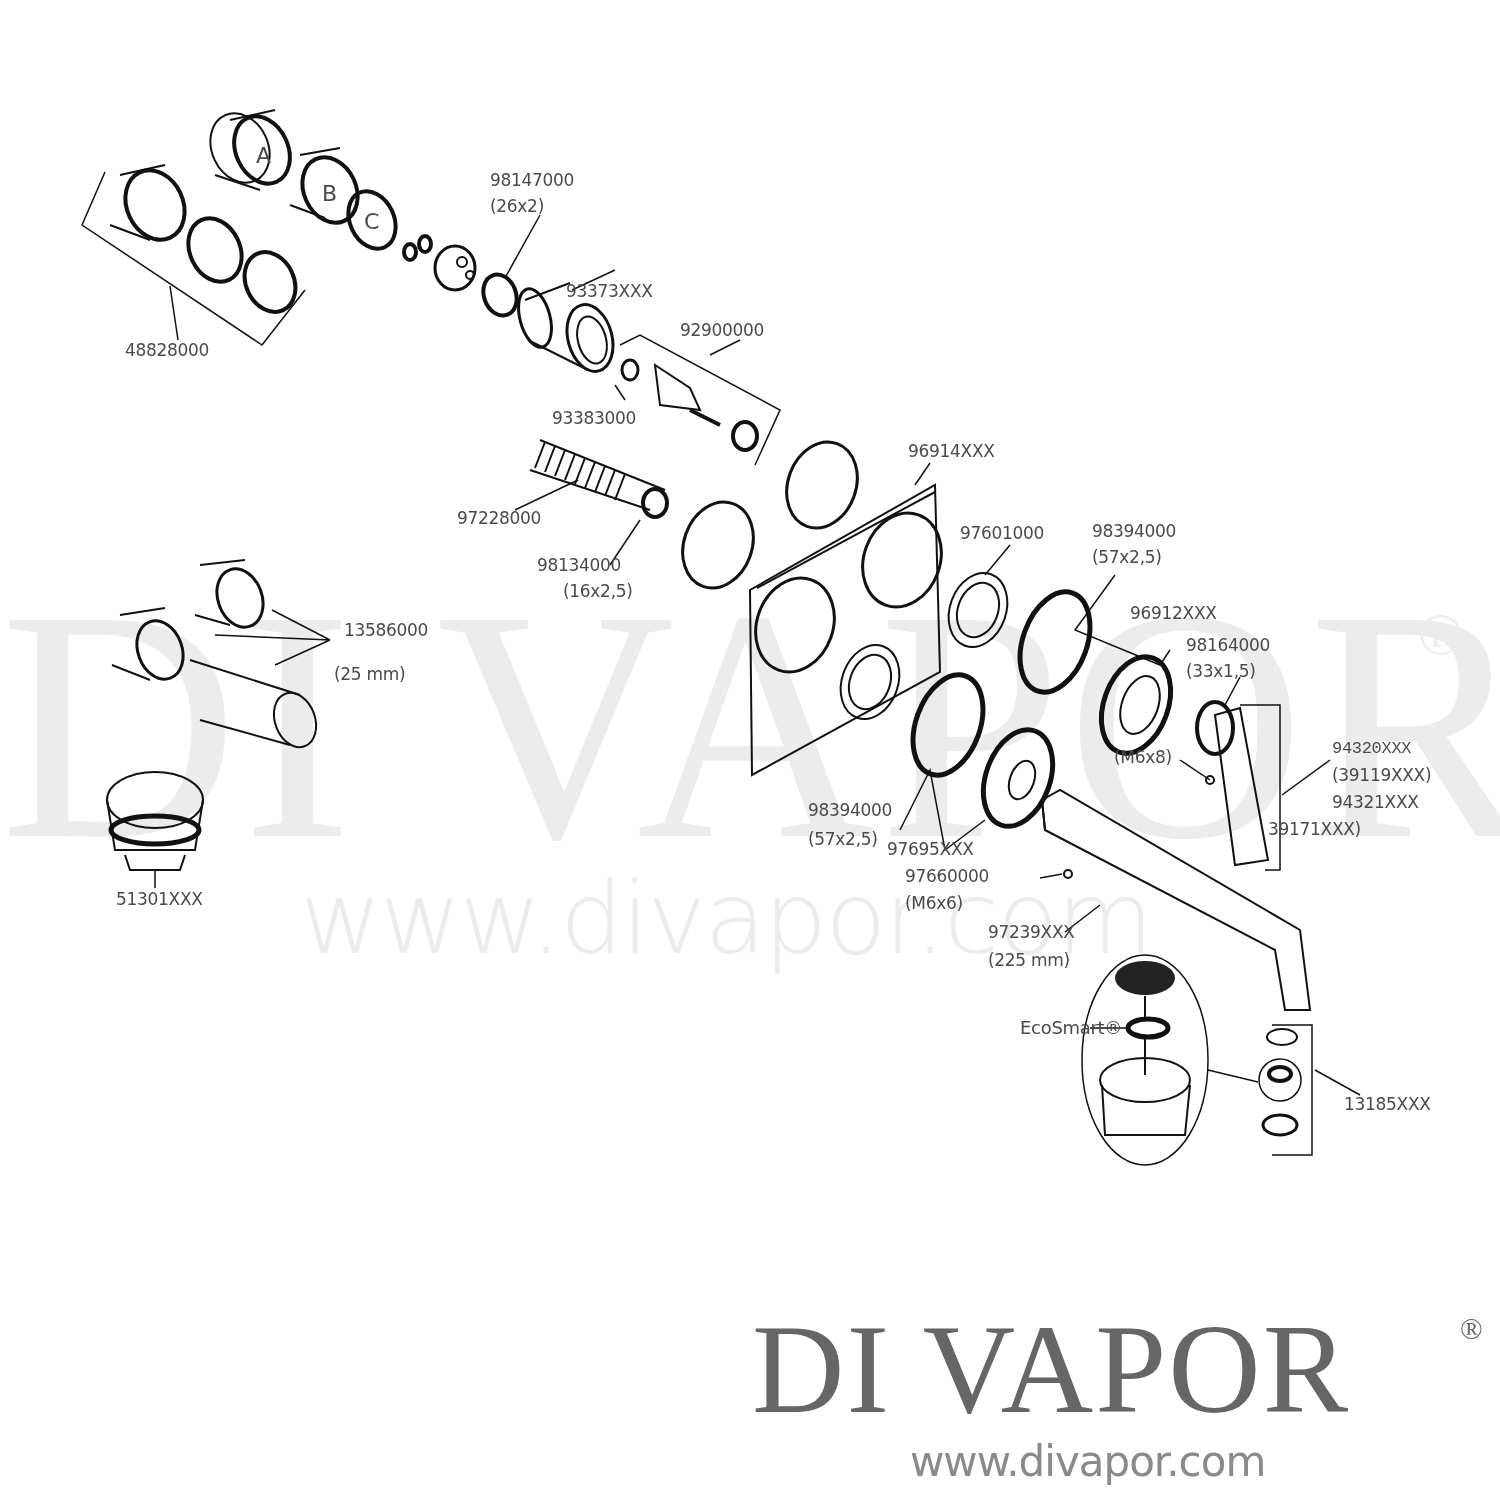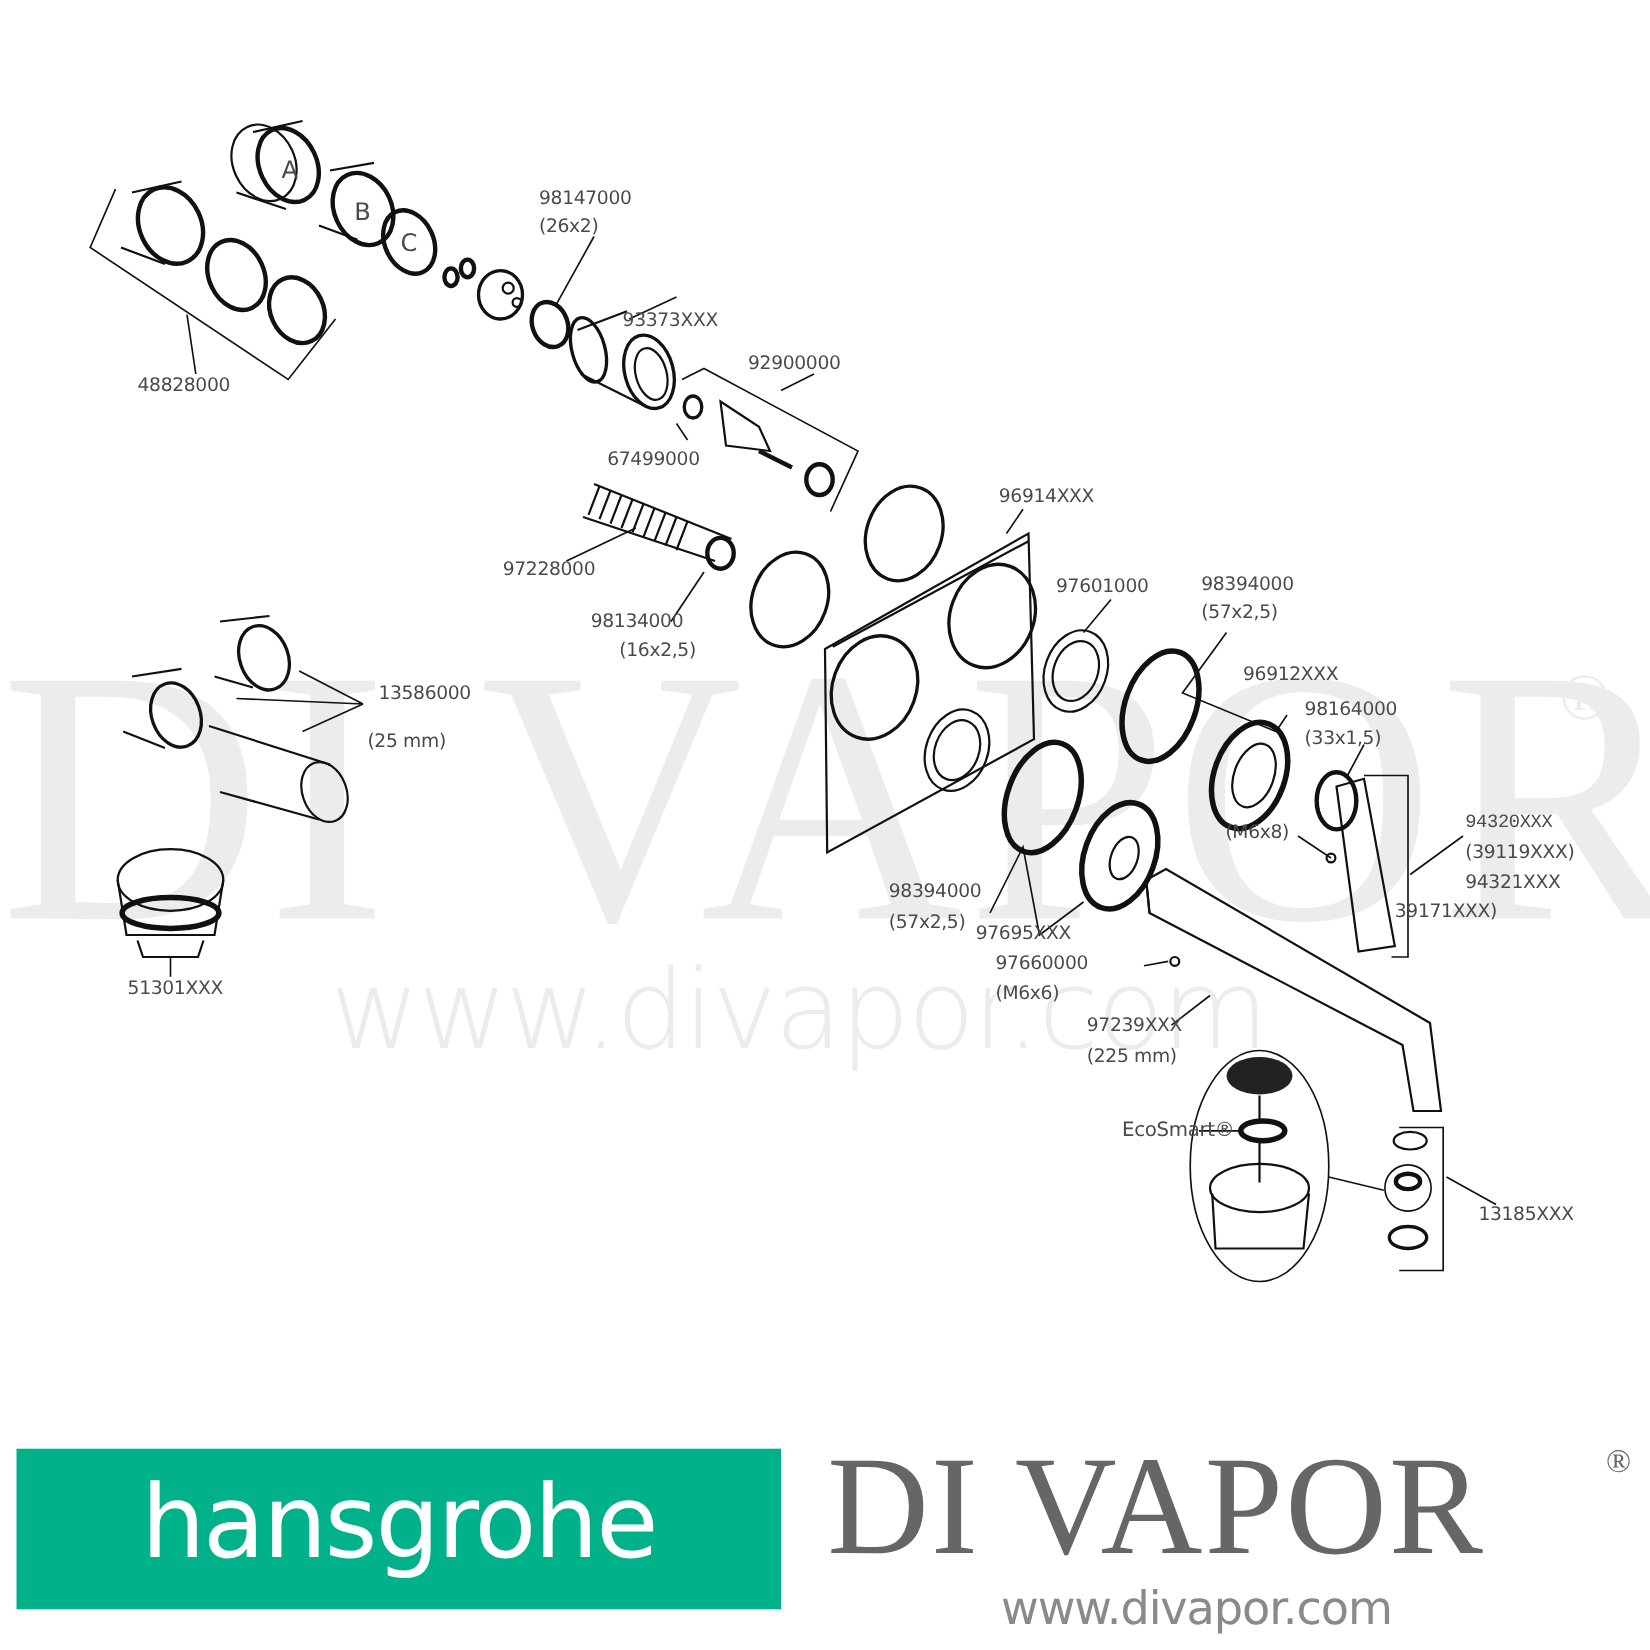--- a/index.html
+++ b/index.html
@@ -185,21 +185,21 @@
   <div class="lbl" style="left:322px; top:180px; font-size:22px;">B</div>
   <div class="lbl" style="left:364px; top:208px; font-size:22px;">C</div>
 
   <div class="lbl" style="left:125px; top:337px;">48828000</div>
 
   <div class="lbl" style="left:490px; top:167px;">98147000</div>
   <div class="lbl" style="left:490px; top:193px;">(26x2)</div>
 
   <div class="lbl" style="left:566px; top:245px;margin-top:33px;">93373XXX</div>
   <div class="lbl" style="left:680px; top:317px;">92900000</div>
-  <div class="lbl" style="left:552px; top:405px;">67499000</div>
+  <div class="lbl" style="left:552px; top:405px;">93383000</div>
   <div class="lbl" style="left:457px; top:505px;">97228000</div>
 
   <div class="lbl" style="left:537px; top:552px;">98134000</div>
   <div class="lbl" style="left:563px; top:578px;">(16x2,5)</div>
 
   <div class="lbl" style="left:908px; top:438px;">96914XXX</div>
   <div class="lbl" style="left:960px; top:520px;">97601000</div>
 
   <div class="lbl" style="left:1092px; top:518px;">98394000</div>
   <div class="lbl" style="left:1092px; top:544px;">(57x2,5)</div>
@@ -229,20 +229,17 @@
 
   <div class="lbl" style="left:988px; top:919px;">97239XXX</div>
   <div class="lbl" style="left:988px; top:947px;">(225 mm)</div>
 
   <div class="lbl" style="left:116px; top:886px;">51301XXX</div>
 
   <div class="lbl" style="left:1020px; top:1014px; font-size:18px;">EcoSmart®</div>
 
   <div class="lbl" style="left:1324px; top:1091px;margin-left:20px;">13185XXX</div>
 
-  <div class="brand-box">
-    <span class="brand-text">hansgrohe</span>
-  </div>
 
   <div class="dv-title">DI VAPOR</div>
   <div class="dv-reg">®</div>
   <div class="dv-url">www.divapor.com</div>
 </div>
 
 </body></html>

